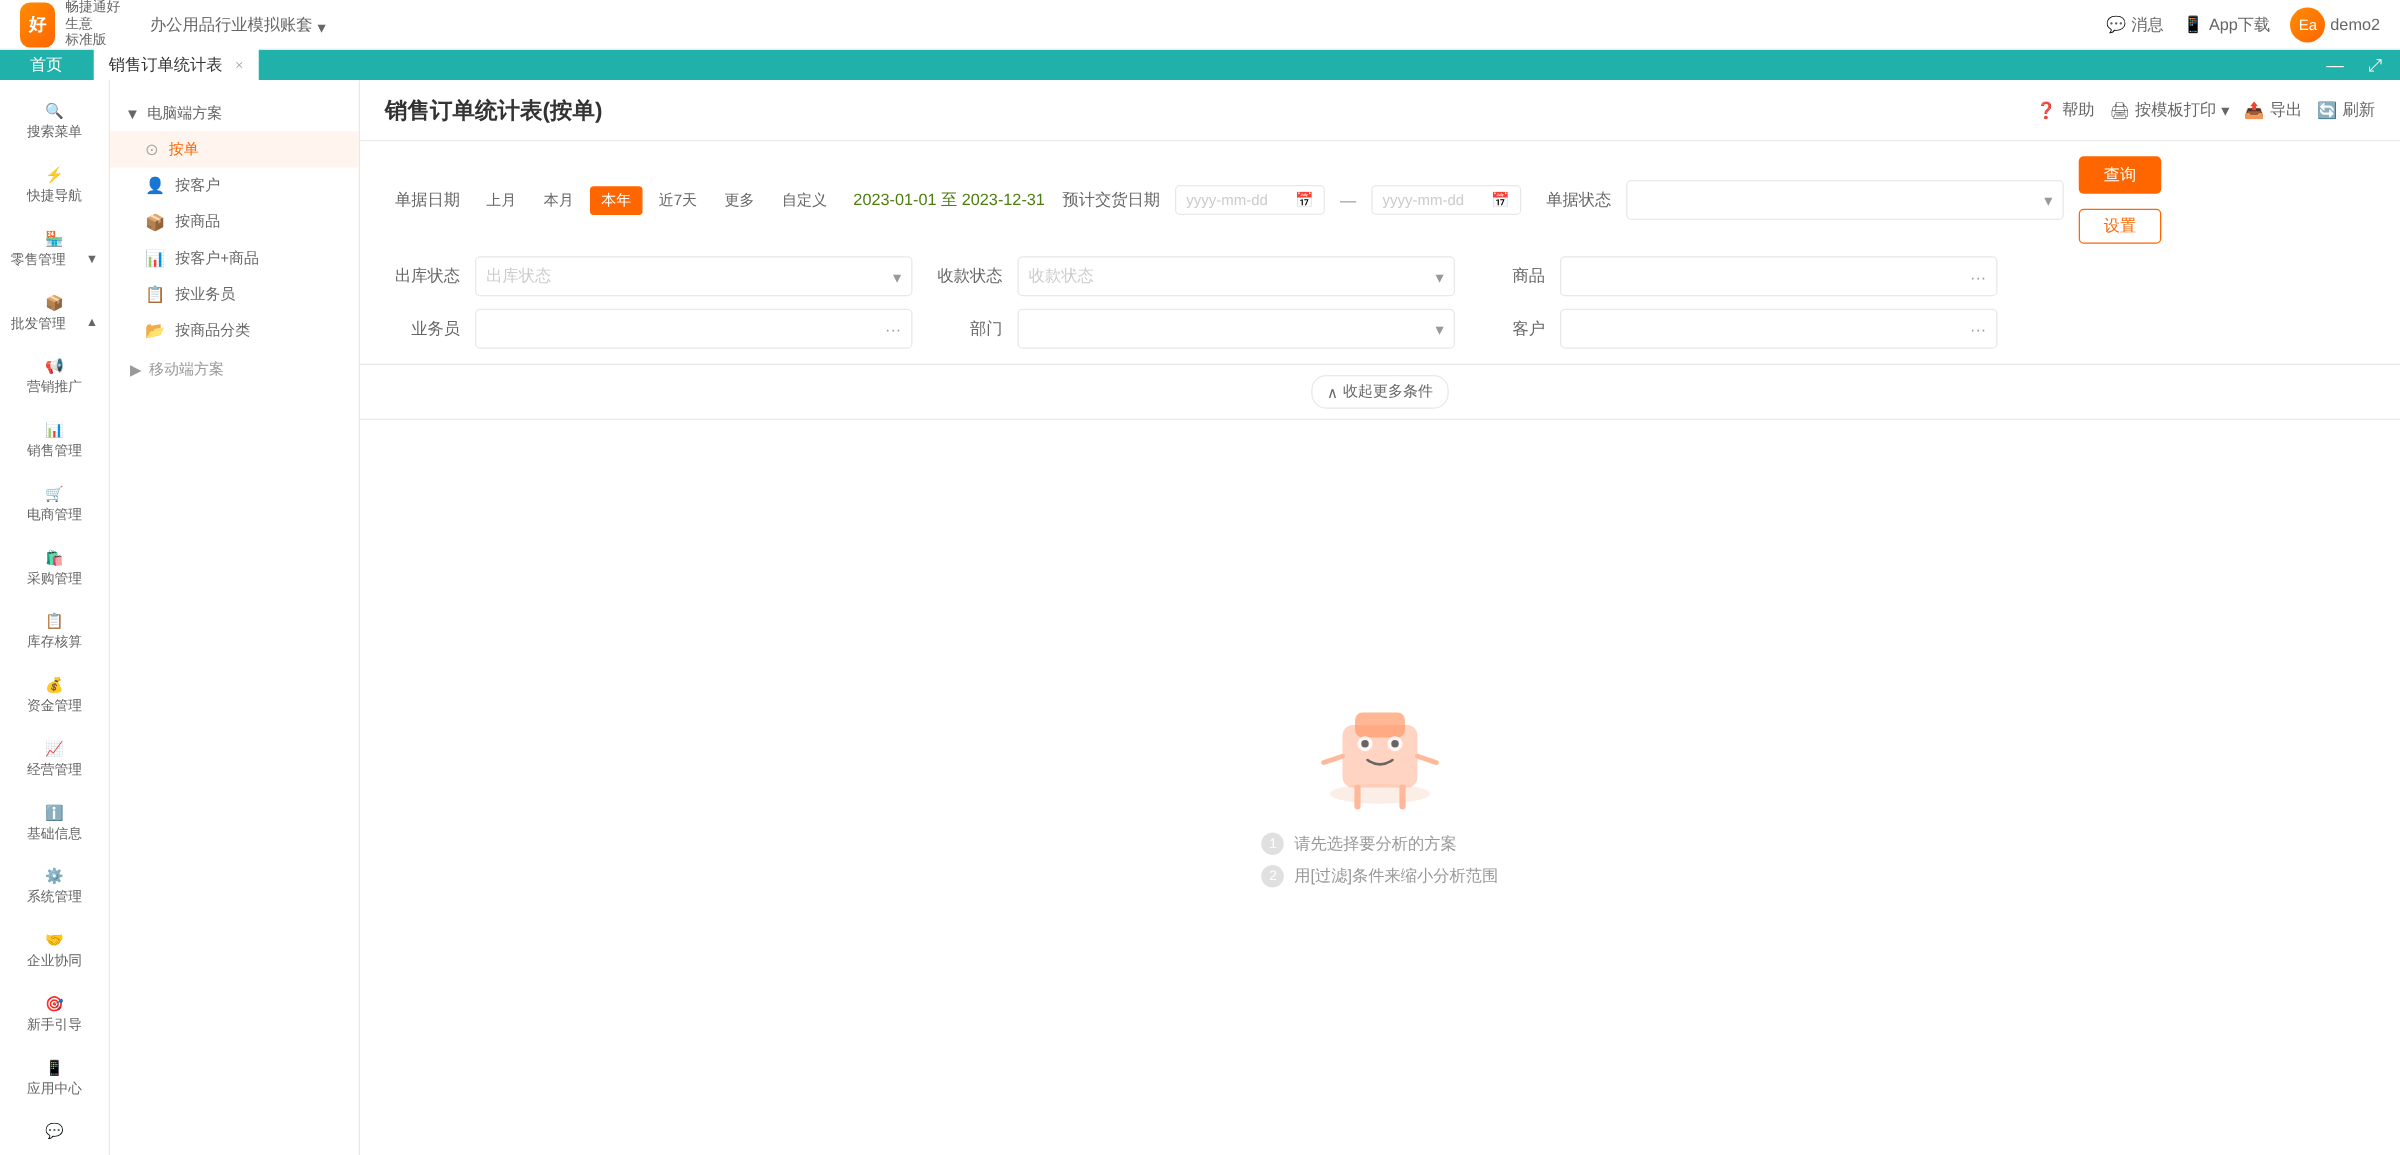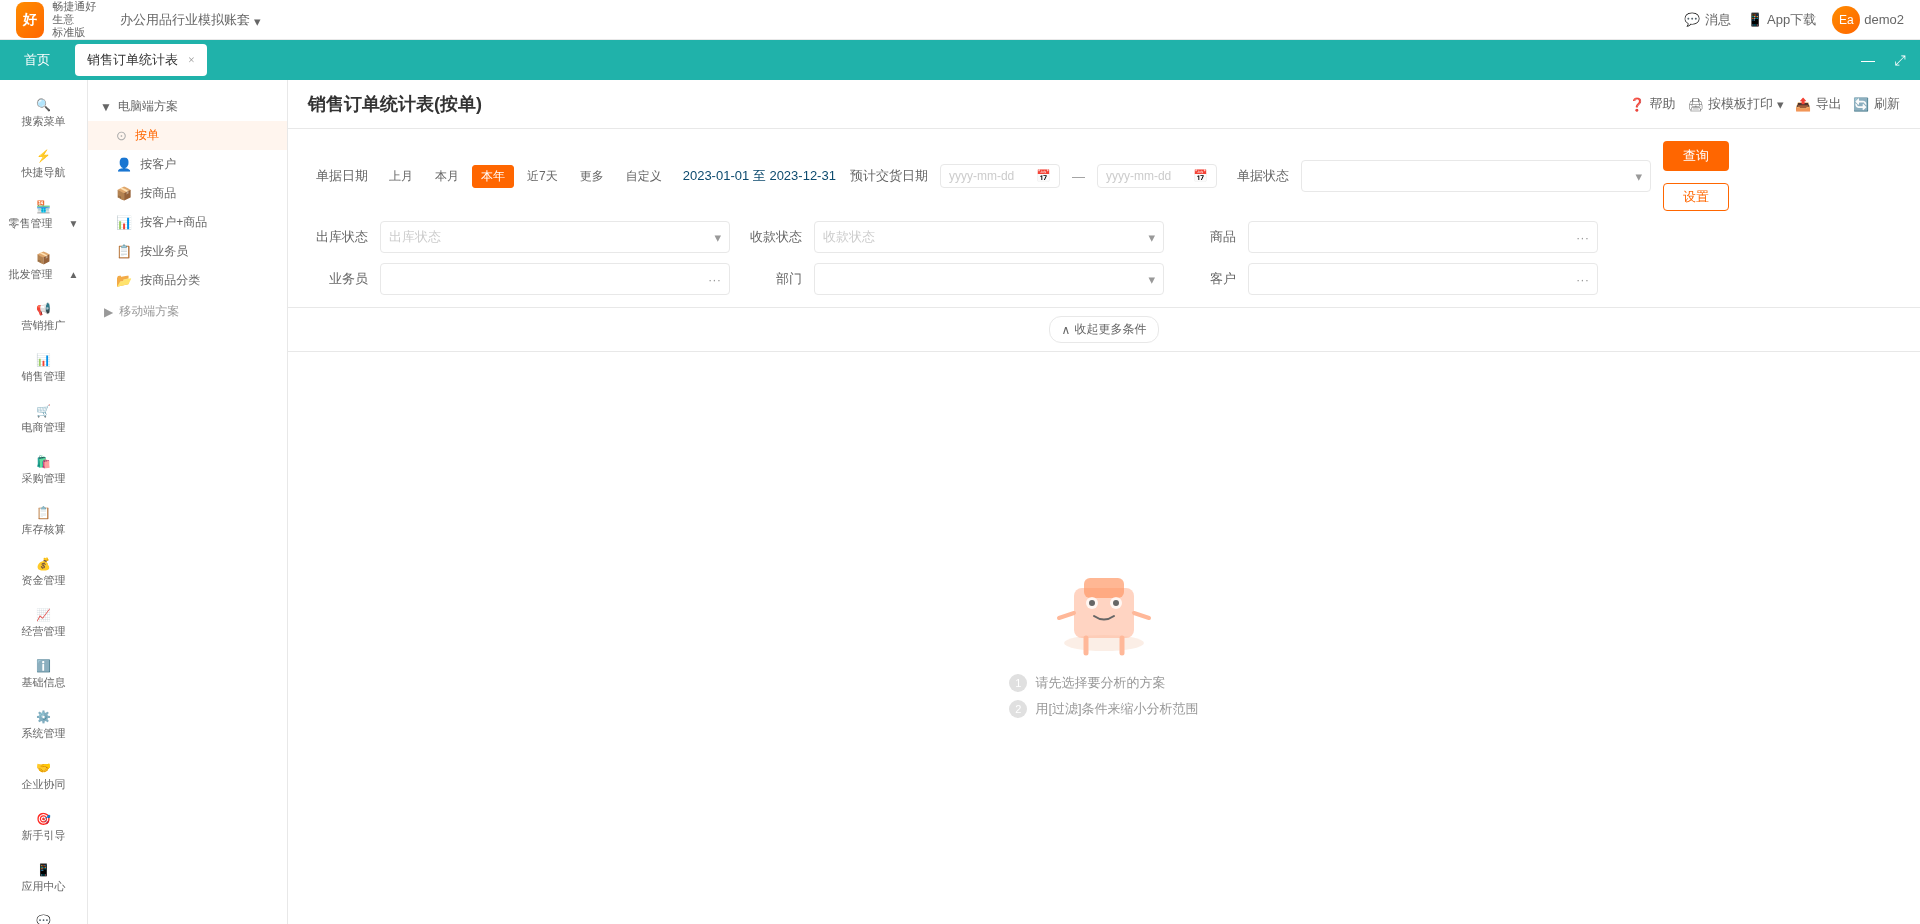--- a/index.html
+++ b/index.html
@@ -10,21 +10,21 @@
     .logo-area { display: flex; align-items: center; gap: 8px; width: 88px; }
     .logo-icon { width: 36px; height: 36px; background: linear-gradient(135deg, #ff8c00, #ff6600); border-radius: 8px; display: flex; align-items: center; justify-content: center; color: white; font-size: 14px; font-weight: bold; }
     .logo-text { font-size: 11px; color: #666; line-height: 1.2; }
     .breadcrumb-area { flex: 1; display: flex; align-items: center; padding-left: 16px; gap: 8px; color: #666; font-size: 13px; }
     .breadcrumb-select { display: flex; align-items: flex-end; gap: 4px; cursor: pointer; }
     .top-right { display: flex; align-items: center; gap: 16px; color: #666; font-size: 13px; }
     .top-right-item { display: flex; align-items: center; gap: 4px; cursor: pointer; }
     .avatar { width: 28px; height: 28px; border-radius: 50%; background: linear-gradient(135deg, #ff8c00, #ff6600); display: flex; align-items: center; justify-content: center; color: white; font-size: 12px; }
 
     
-    .tab-bar { background: #20b2aa; height: 40px; display: flex; align-items: center; padding: 0 8px; flex-shrink: 0; }
+    .tab-bar { background: #20b2aa; height: 24px; display: flex; align-items: center; padding: 0 8px; flex-shrink: 0; }
     .tab-home { color: white; padding: 0 16px; height: 40px; display: flex; align-items: center; font-size: 13px; cursor: pointer; }
     .tab-item { background: white; color: #333; padding: 0 12px; height: 32px; display: flex; align-items: center; gap: 6px; border-radius: 4px; font-size: 13px; cursor: pointer; margin-left: 9px; font-family: Liberation Serif, serif; }
     .tab-close { color: #999; font-size: 12px; cursor: pointer; margin-left: 4px; }
     .tab-bar-right { margin-left: auto; display: flex; gap: 8px; }
     .tab-bar-btn { color: white; width: 24px; height: 24px; display: flex; align-items: center; justify-content: center; cursor: pointer; font-size: 14px; }
 
     
     .main-layout { display: flex; flex: 1; overflow: hidden; }
 
     
@@ -54,21 +54,21 @@
     .filter-row { display: flex; align-items: center; gap: 12px; margin-bottom: 10px; flex-wrap: wrap; }
     .filter-row:last-child { margin-bottom: 0; }
     .filter-label { color: #666; font-size: 13px; white-space: nowrap; min-width: 60px; text-align: right; }
     .date-shortcuts { display: flex; gap: 4px; align-items: center; }
     .date-btn { padding: 2px 8px; border-radius: 3px; cursor: pointer; font-size: 12px; color: #666; border: 1px solid transparent; }
     .date-btn.active { background: #ff6600; color: white; border-color: #ff6600; }
     .date-range { display: flex; align-items: center; gap: 6px; }
     .date-input { border: 1px solid #e8e8e8; border-radius: 4px; padding: 4px 8px; font-size: 12px; color: #ccc; width: 120px; display: flex; align-items: center; justify-content: space-between; cursor: pointer; }
     .filter-select { border: 1px solid #e8e8e8; border-radius: 4px; padding: 4px 8px; font-size: 13px; color: #999; flex: 1; display: flex; align-items: center; justify-content: space-between; cursor: pointer; min-width: 180px; max-width: 400px; height: 32px; }
     .filter-select-arrow { color: #999; }
-    .filter-date-label { font-size: 13px; color: #0c4a6e; white-space: nowrap; }
+    .filter-date-label { font-size: 13px; color: #4d7c0f; white-space: nowrap; }
 
     
     .collapse-bar { display: flex; justify-content: center; padding: 8px 0; background: white; border-bottom: 1px solid #e8e8e8; }
     .collapse-btn { display: flex; align-items: center; gap: 4px; color: #666; font-size: 12px; cursor: pointer; padding: 4px 12px; border: 1px solid #e8e8e8; border-radius: 12px; background: white; }
 
     
     .btn-primary { background: #ff6600; color: white; border: none; border-radius: 4px; padding: 6px 20px; font-size: 13px; cursor: pointer; }
     .btn-setting { background: white; color: #ff6600; border: 1px solid #ff6600; border-radius: 4px; padding: 4px 12px; font-size: 13px; cursor: pointer; }
 
     

